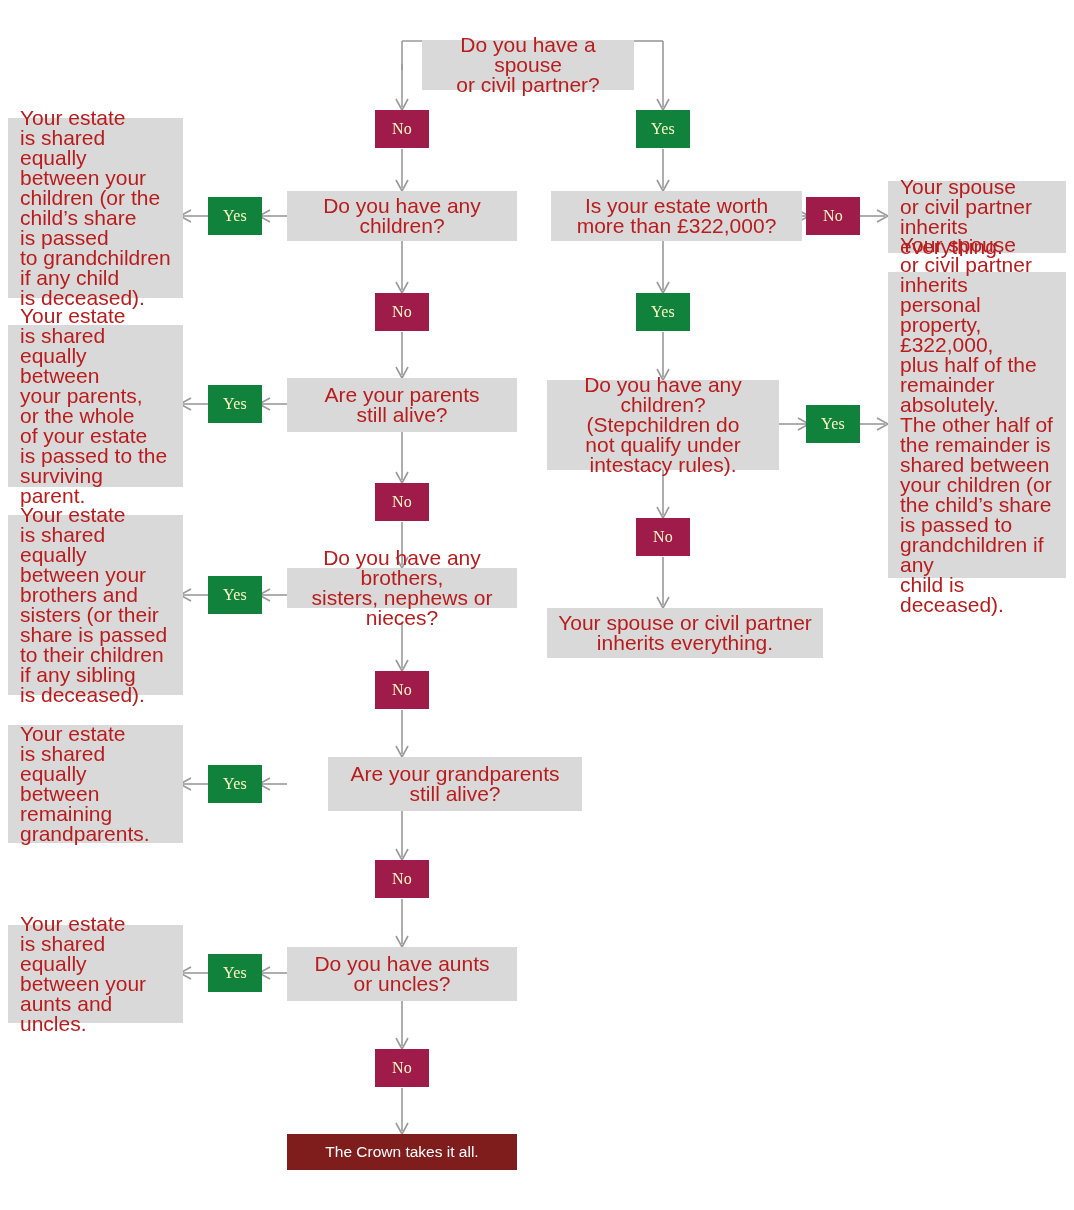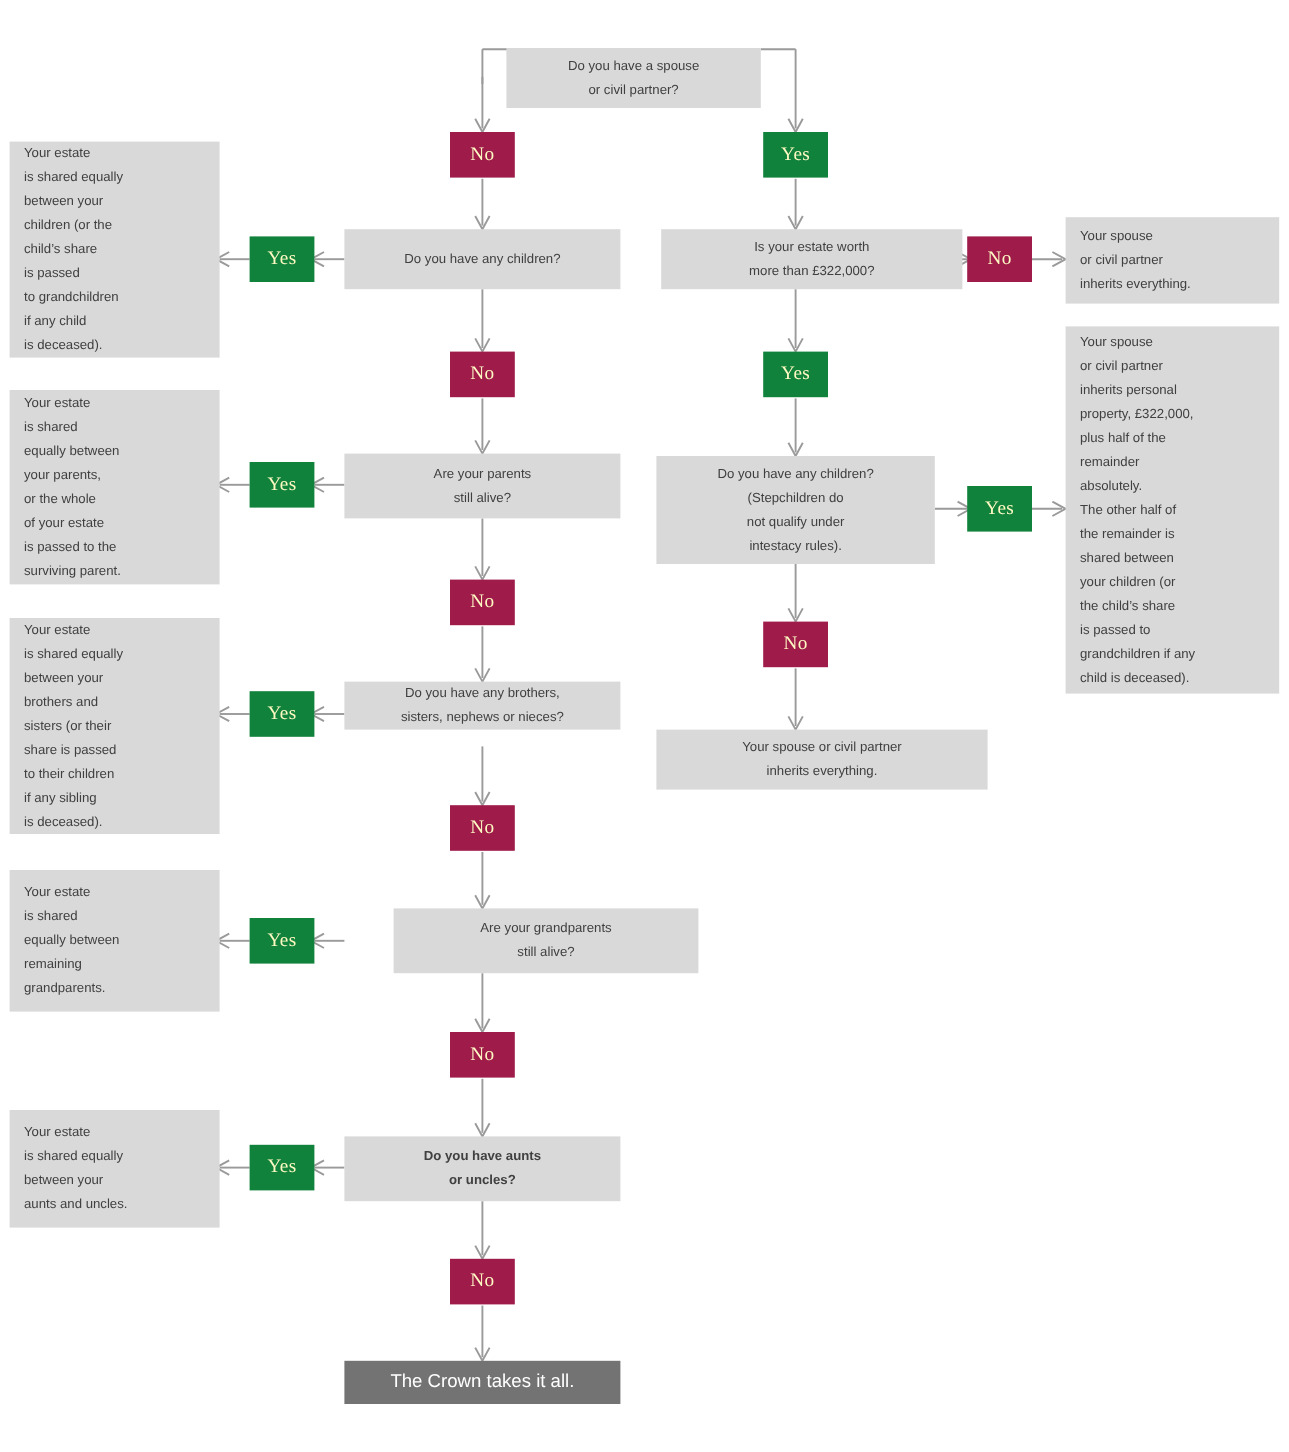--- a/index.html
+++ b/index.html
@@ -15,22 +15,22 @@
     position: relative;
     width: 1074px;
     height: 1210px;
     background: #ffffff;
     overflow: hidden;
   }
   .node {
     position: absolute;
     box-sizing: border-box;
     background: #d9d9d9;
-    color: #404040;
-    font-size: 11px;
+    color: #b91c1c;
+    font-size: 21px;
     line-height: 20px;
     display: flex;
     align-items: center;
     justify-content: center;
     text-align: center;
     padding: 8px 10px;
     white-space: pre-line;
   }
   .node.left-align {
     justify-content: flex-start;
@@ -46,21 +46,21 @@
     font-family: "Liberation Serif", serif;
     font-size: 16px;
     color: #fef9c3;
     letter-spacing: 0.3px;
   }
   .badge.yes { background: #11823b; }
   .badge.no  { background: #9e1b4a; }
   .terminal {
     position: absolute;
     box-sizing: border-box;
-    background: #737373;
+    background: #7f1d1d;
     color: #ffffff;
     font-size: 15.5px;
     display: flex;
     align-items: center;
     justify-content: center;
     text-align: center;
   }
   svg.edges {
     position: absolute;
     left: 0;
@@ -182,21 +182,21 @@
 
   <div class="node" style="left:287px; top:378px; width:230px; height:54px;">Are your parents
 still alive?</div>
 
   <div class="node" style="left:287px; top:568px; width:230px; height:40px;">Do you have any brothers,
 sisters, nephews or nieces?</div>
 
   <div class="node" style="left:287px; top:757px; width:254px; height:54px;margin-left:41px;">Are your grandparents
 still alive?</div>
 
-  <div class="node" style="left:287px; top:947px; width:230px; height:54px;font-weight:bold;">Do you have aunts
+  <div class="node" style="left:287px; top:947px; width:230px; height:54px;">Do you have aunts
 or uncles?</div>
 
   <div class="node" style="left:551px; top:191px; width:251px; height:50px;">Is your estate worth
 more than £322,000?</div>
 
   <div class="node" style="left:547px; top:380px; width:232px; height:90px;">Do you have any children?
 (Stepchildren do
 not qualify under
 intestacy rules).</div>
 

